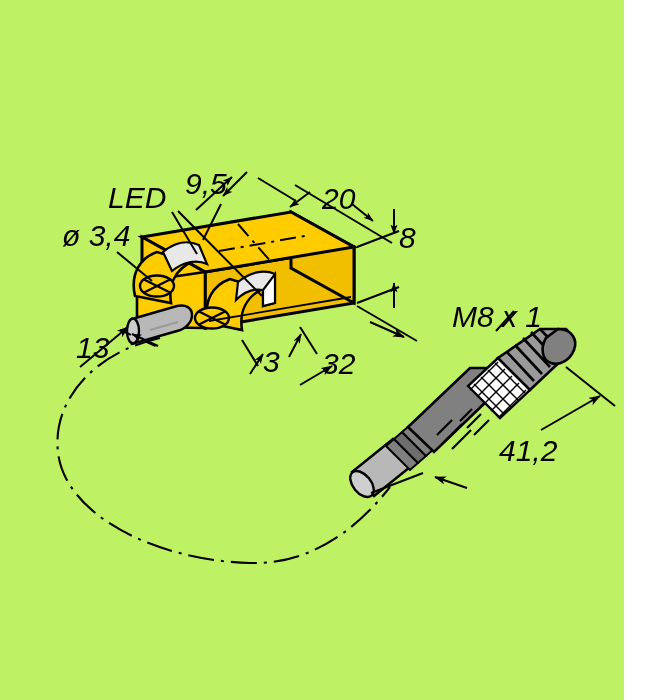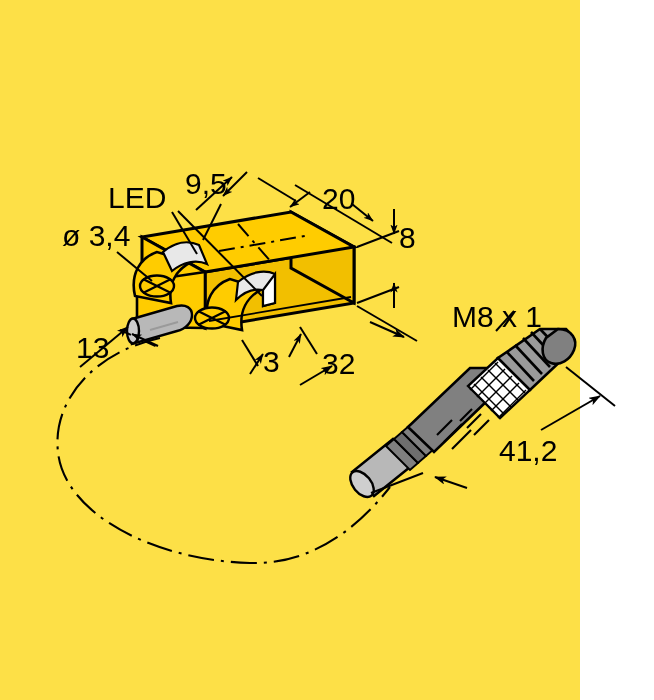--- a/index.html
+++ b/index.html
@@ -1,18 +1,18 @@
 <!DOCTYPE html>
 <html><head>
 <meta charset="utf-8">
 <style>
   html,body{margin:0;padding:0;background:#ffffff;}
   body{width:654px;height:700px;overflow:hidden;
        font-family:"Liberation Sans","DejaVu Sans",sans-serif;}
-  #stage{position:relative;width:580px;height:700px;background:#fde047;}
+  #stage{position:relative;width:624px;height:700px;background:#bef264;font-style:italic;}
   #stage svg{position:absolute;left:0;top:0;}
   .dimtext{font-family:"Liberation Sans","DejaVu Sans",sans-serif;
            fill:#000000;font-size:30px;letter-spacing:0px;}
 </style>
 </head>
 <body>
 
 <div id="stage">
 
   <svg width="654" height="700" viewBox="0 0 654 700">

